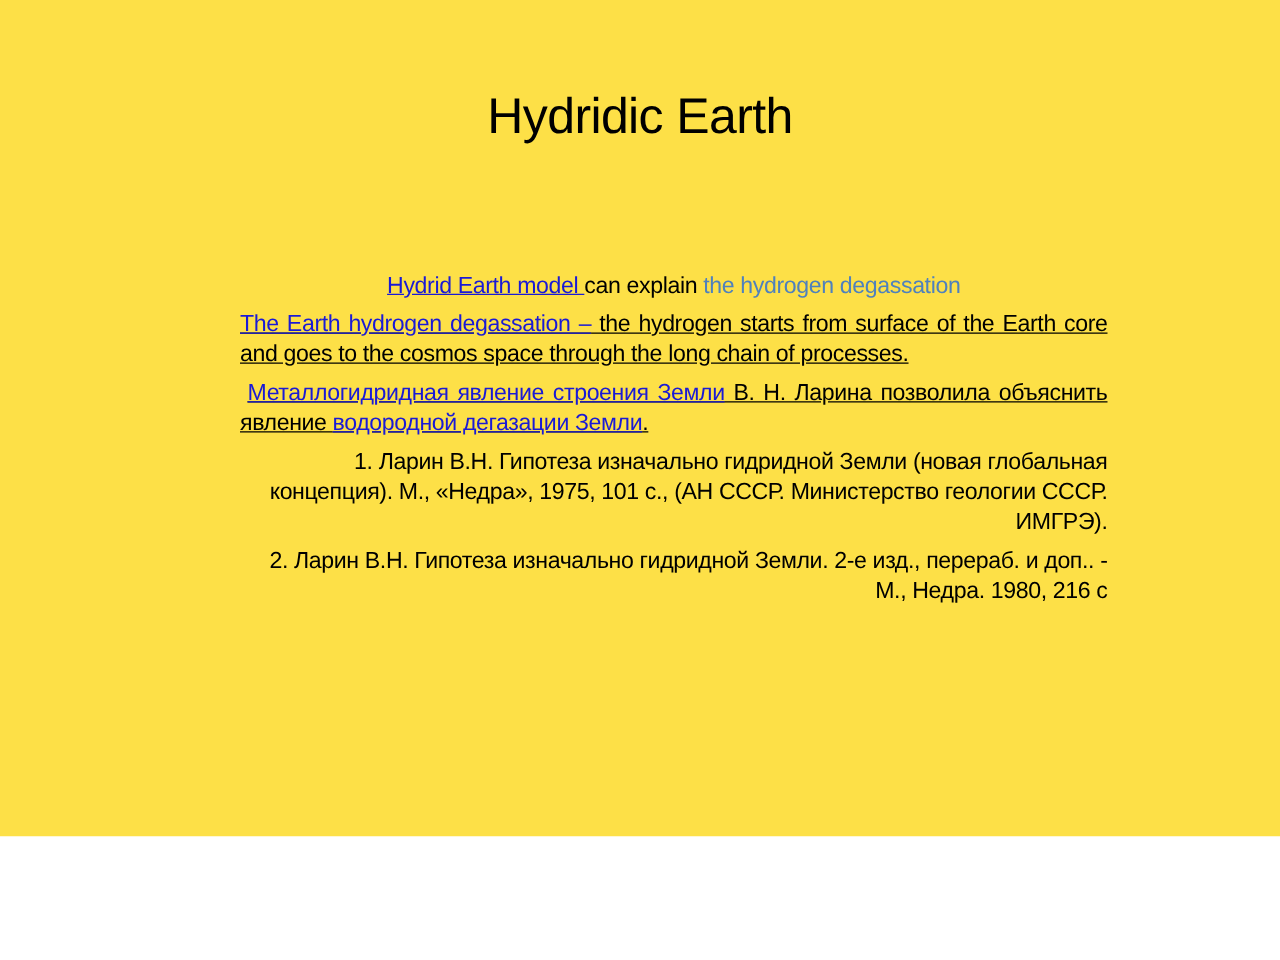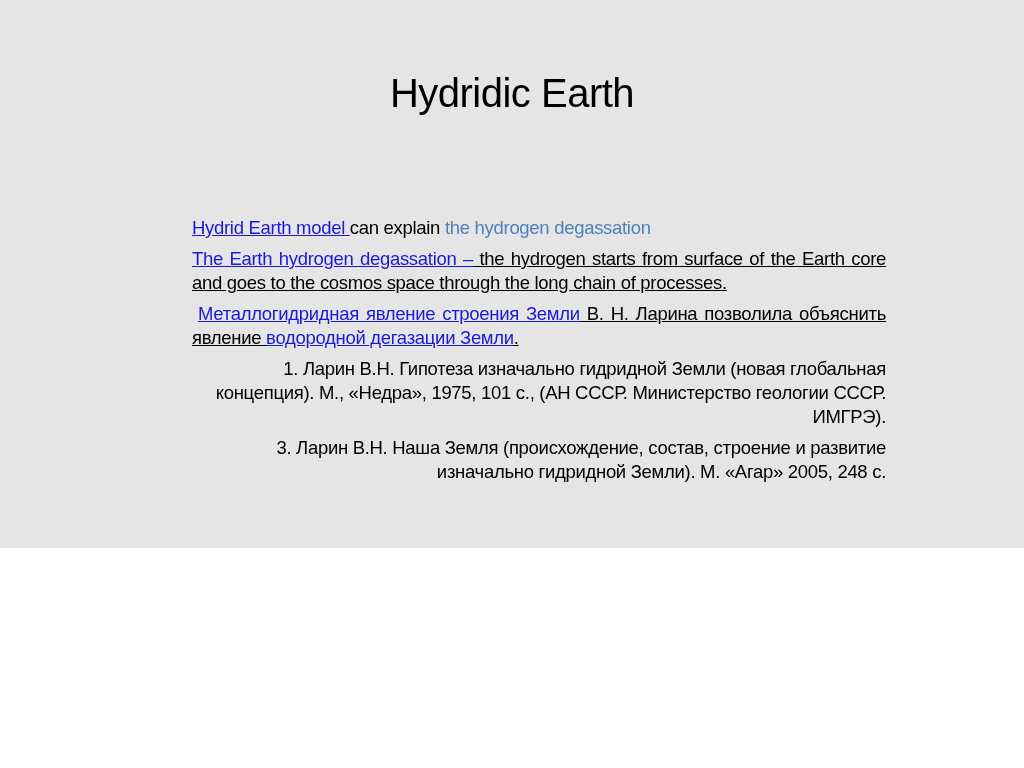--- a/index.html
+++ b/index.html
@@ -11,22 +11,22 @@
       width: 1024px;
       height: 768px;
       position: relative;
       overflow: hidden;
       font-family: "Liberation Sans", "DejaVu Sans", sans-serif;
       color: #000000;
     }
     .slide {
       position: absolute;
       left: 0; top: 0;
-      width: 1024px; height: 548px;
-      background: #e5e5e5;
+      width: 1024px; height: 669px;
+      background: #fde047;
     }
     .title {
       position: absolute;
       left: 0;
       top: 66px;
       width: 1024px;
       text-align: center;
       font-size: 40px;
       line-height: 54px;
       letter-spacing: -0.5px;
@@ -39,21 +39,21 @@
       width: 694px;
       font-size: 18.5px;
       line-height: 24px;
       letter-spacing: -0.3px;
     }
     .p {
       margin: 0 0 7px 0;
     }
     .p.justify { text-align: justify; text-decoration: underline; }
     .p.center { text-align: right; }
-    .p.left { text-align: left; }
+    .p.left { text-align: center; }
     .link {
       color: #1a1ad6;
       text-decoration: underline;
       cursor: pointer;
     }
     .light {
       color: #4f81bd;
     }
   </style>
 </head>
@@ -73,16 +73,16 @@
 
     <div class="p justify">
       <span class="link">The Earth hydrogen degassation –</span><span> the hydrogen starts from surface of the Earth core and goes to the cosmos space through the long chain of processes.</span>
     </div>
 
     <div class="p justify" style="text-indent:6px;">
       <span class="link">Металлогидридная явление строения Земли</span><span> В. Н. Ларина позволила объяснить явление </span><span class="link">водородной дегазации Земли</span><span>.</span>
     </div>
 
     <div class="p center">1. Ларин В.Н. Гипотеза изначально гидридной Земли (новая глобальная концепция). М., «Недра», 1975, 101 с., (АН СССР. Министерство геологии СССР. ИМГРЭ).</div>
-    <div class="p center">3. Ларин В.Н. Наша Земля (происхождение, состав, строение и развитие изначально гидридной Земли). М. «Агар» 2005, 248 с.</div>
+    <div class="p center">2. Ларин В.Н. Гипотеза изначально гидридной Земли. 2-е изд., перераб. и доп.. - М., Недра. 1980, 216 с</div>
 
   </div>
 </div>
 
 </body></html>

